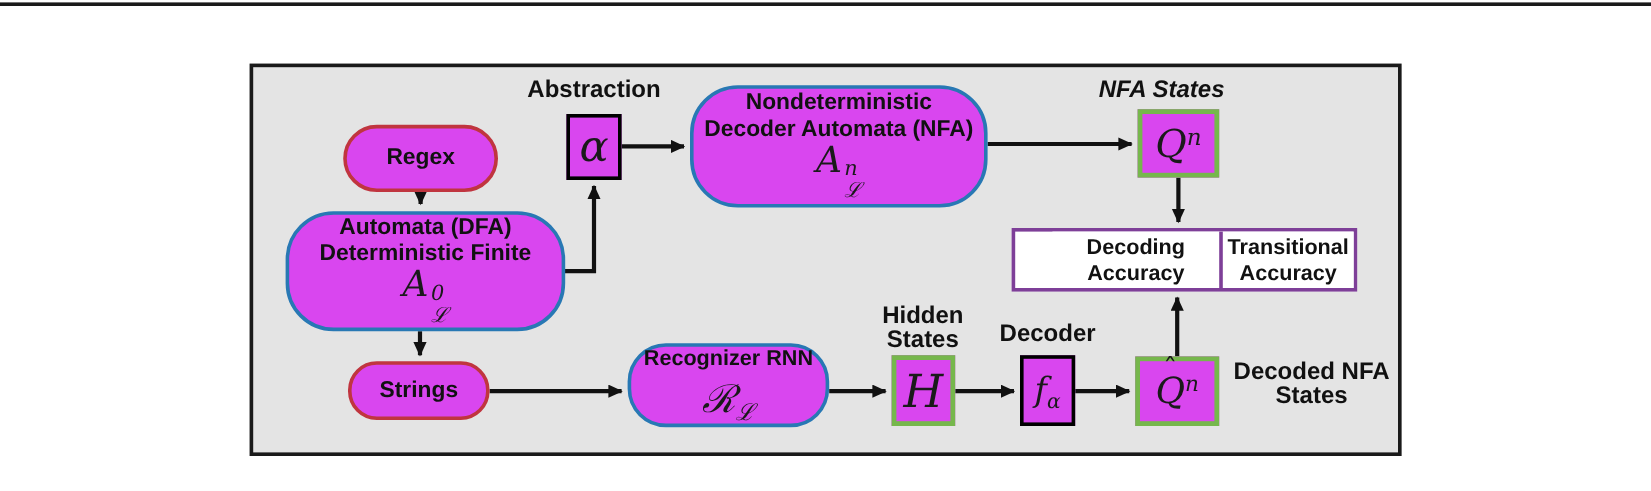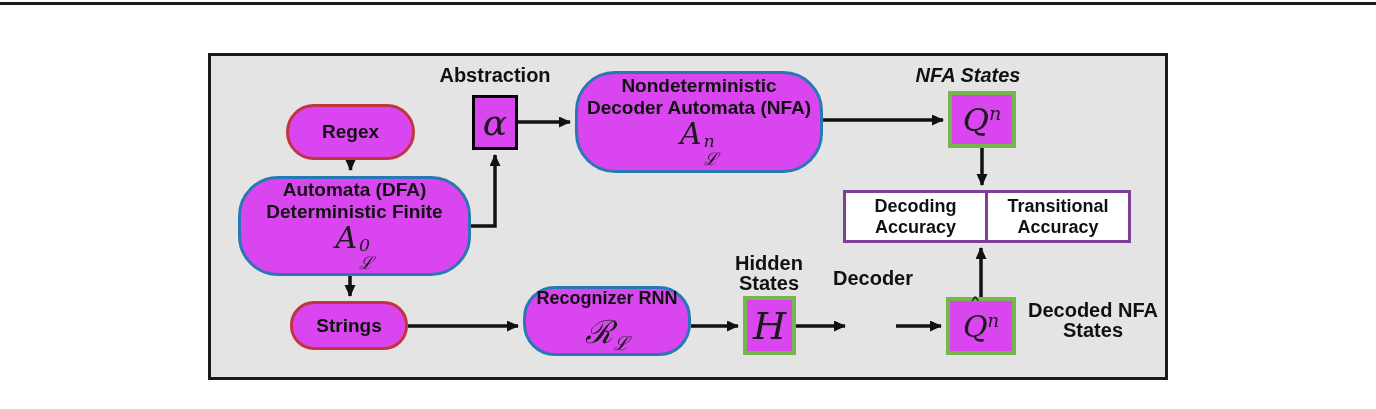--- a/index.html
+++ b/index.html
@@ -45,21 +45,21 @@
   .strings{left:79px; top:245px; width:118px; height:49px; border-radius:24px;}
   .rnn{left:312px; top:230px; width:168px; height:70px; border-radius:32px;}
   .hidden-caption{left:508px; top:197px; width:100px;}
   .h-box{left:532px; top:240px; width:53px; height:59px;}
   .decoder-caption{left:612px; top:212px; width:100px;}
   .falpha-box{left:639px; top:240px; width:46px; height:59px;}
   .qhat-box{left:735px; top:241px; width:70px; height:58px;}
   .decoded-caption{left:812px; top:244px; width:140px;}
 
   .accuracy{position:absolute; left:632px; top:134px; width:288px; height:53px;
-            border:3px solid var(--purple); background:#fff; display:flex;}
+            border:3px solid var(--purple); background:#fff; display:flex;padding-left:31px;}
   .acc-cell{flex:0 0 139px; display:flex; flex-direction:column; align-items:center;
             justify-content:center; font-weight:700; font-size:18px; line-height:21px; background:#fff;}
   .acc-cell.right{flex:1 1 auto; border-left:3px solid var(--purple);align-items:center;}
 </style>
 </head>
 <body>
 
 <div class="page">
   <div class="top-rule"></div>
 
@@ -148,20 +148,25 @@
 
     <div class="caption hidden-caption">
       <span>Hidden</span><br>
       <span>States</span>
     </div>
     <div class="node sqbox-green h-box">
       <span class="math" style="font-size:38px;">H</span>
     </div>
 
     <div class="caption decoder-caption">Decoder</div>
+    <div class="node sqbox-black falpha-box">
+      <span class="math" style="font-size:28px;">
+        <span>f</span><span class="sub-inline">α</span>
+      </span>
+    </div>
 
     <div class="node sqbox-green qhat-box">
       <span class="math" style="font-size:30px;">
         <span class="qhat-wrap"><span class="qhat-hat">ˆ</span><span>Q</span></span><span class="sup-inline">n</span>
       </span>
     </div>
     <div class="caption decoded-caption">
       <span>Decoded NFA</span><br>
       <span>States</span>
     </div>

